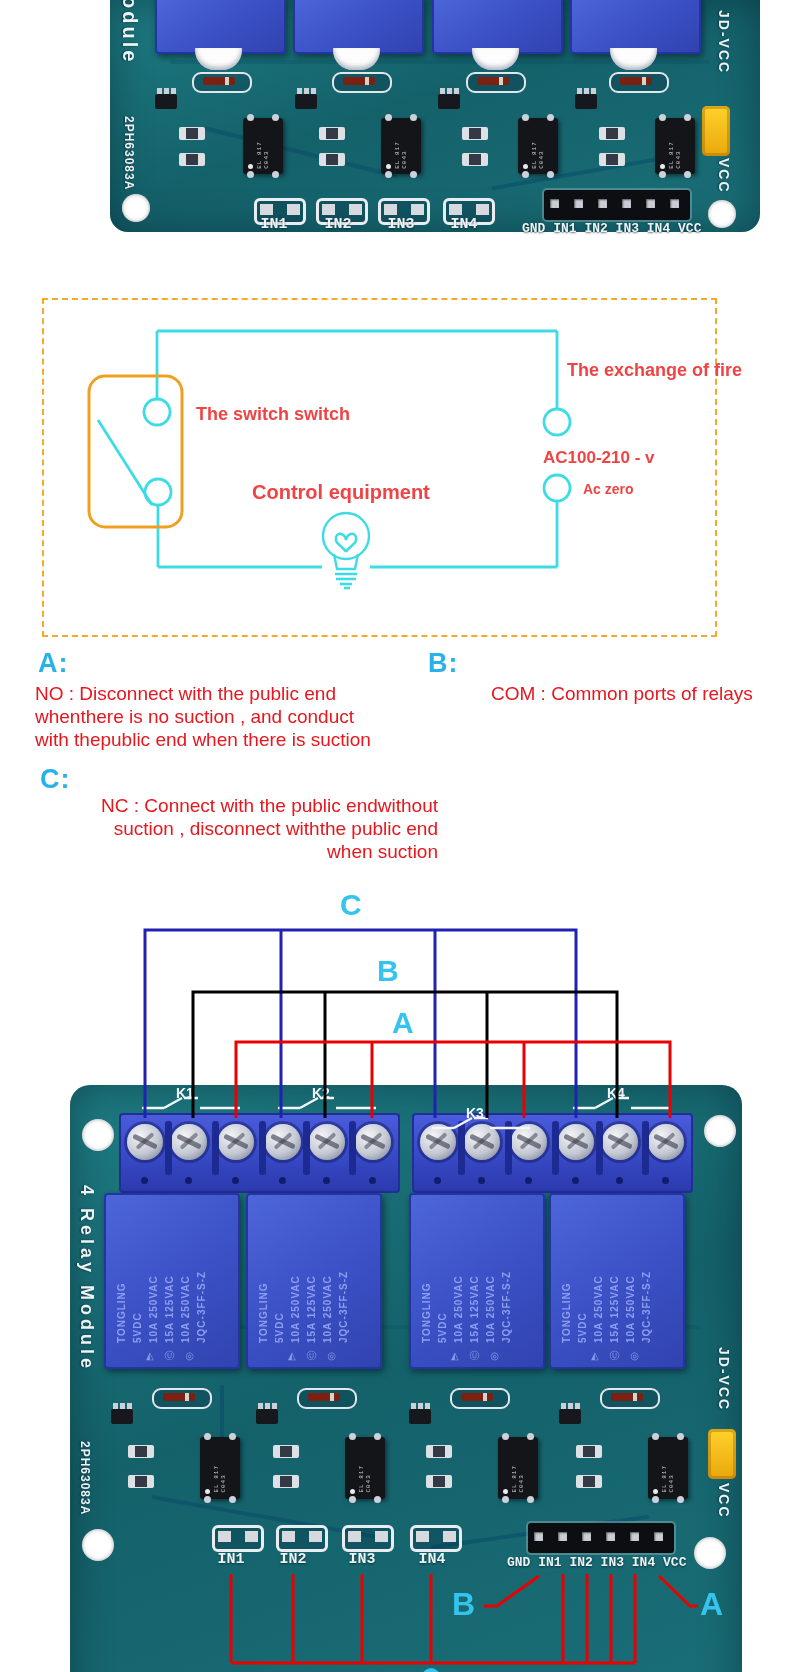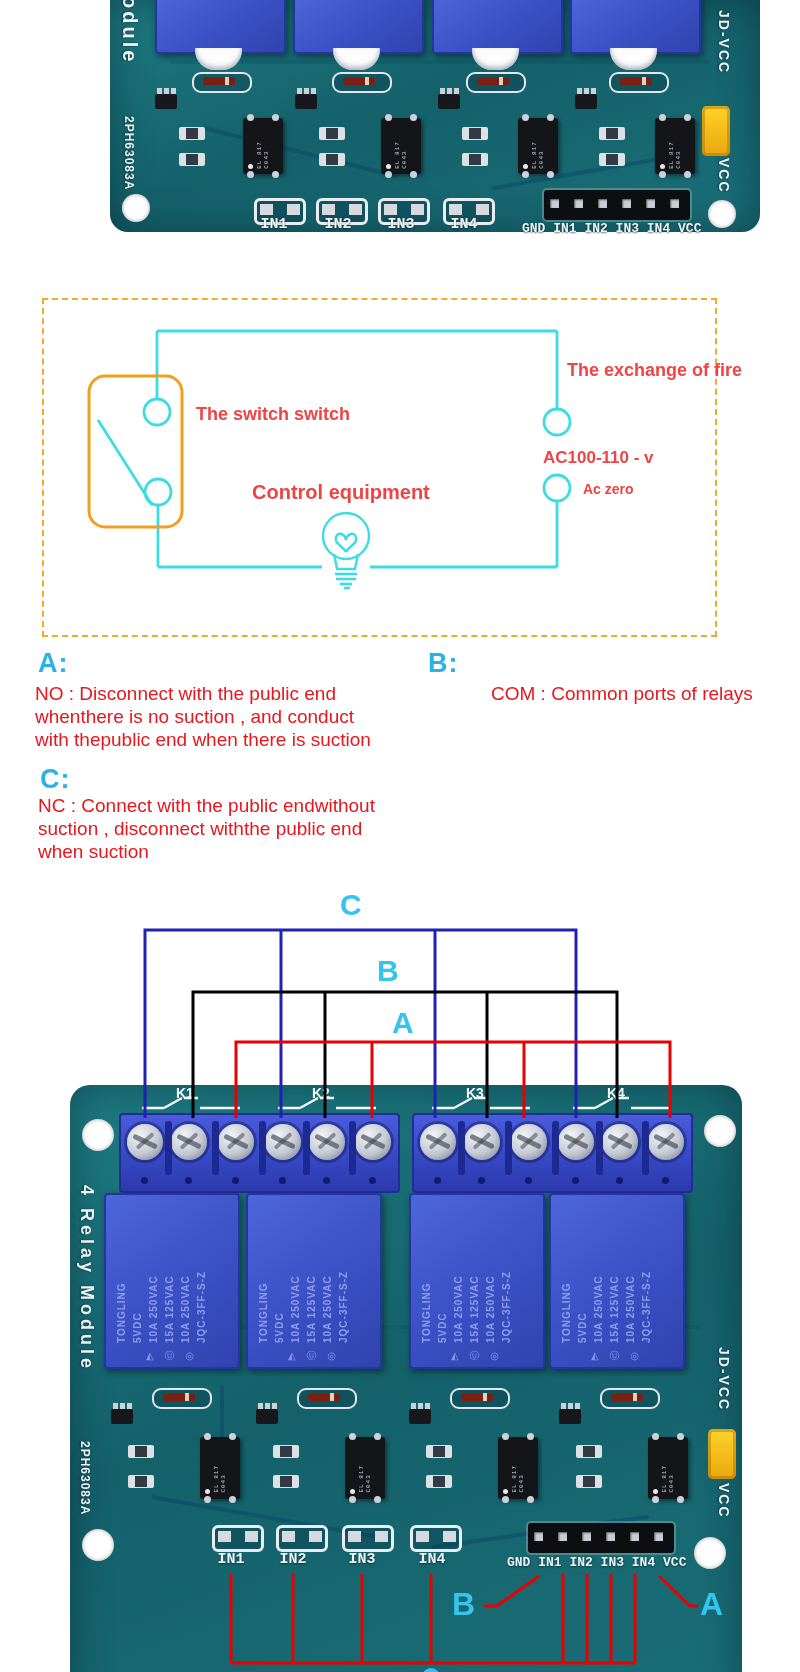--- a/index.html
+++ b/index.html
@@ -180,31 +180,31 @@
 
     <div class="hole" style="left:12px;top:194px;width:28px;height:28px;"></div>
     <div class="hole" style="left:598px;top:200px;width:28px;height:28px;"></div>
   </div>
 
   <div class="dashedbox" style="left:42px;top:298px;width:671px;height:335px;"></div>
 
   <div class="schlabel" style="left:196px;top:404px;font-size:18px;">The switch switch</div>
   <div class="schlabel" style="left:252px;top:481px;font-size:20px;">Control equipment</div>
   <div class="schlabel" style="left:567px;top:360px;font-size:18px;">The exchange of fire</div>
-  <div class="schlabel" style="left:543px;top:448px;font-size:17px;">AC100-110 - v</div>
+  <div class="schlabel" style="left:543px;top:448px;font-size:17px;">AC100-210 - v</div>
   <div class="schlabel" style="left:583px;top:481px;font-size:14px;">Ac zero</div>
 
   <div class="note-head" style="left:38px;top:648px;">A:</div>
   <div class="note-text" style="left:35px;top:682px;width:390px;">NO : Disconnect with the public end
 whenthere is no suction , and conduct
 with thepublic end when there is suction</div>
   <div class="note-head" style="left:428px;top:648px;">B:</div>
   <div class="note-text" style="left:443px;top:682px;width:340px;margin-left:48px;">COM : Common ports of relays</div>
   <div class="note-head" style="left:40px;top:764px;">C:</div>
-  <div class="note-text" style="left:38px;top:794px;width:400px;">NC : Connect with the public endwithout
+  <div class="note-text" style="left:38px;top:794px;width:400px;text-align:right;">NC : Connect with the public endwithout
 suction , disconnect withthe public end
 when suction</div>
 
   <div class="wirelabel" style="left:340px;top:888px;">C</div>
   <div class="wirelabel" style="left:377px;top:954px;">B</div>
   <div class="wirelabel" style="left:392px;top:1006px;">A</div>
   <div class="wirelabel" style="left:452px;top:1586px;font-size:32px;">B</div>
   <div class="wirelabel" style="left:700px;top:1586px;font-size:32px;">A</div>
 
   <div class="board" style="left:70px;top:1085px;width:672px;height:648px;border-radius:20px;">
@@ -218,21 +218,21 @@
         <path d="M2,13 h22 M24,13 l18,-10 M44,3 h14 M60,13 h40" stroke="#f2f6f8" stroke-width="2.4" fill="none"></path>
       </svg>
       <span class="klabel" style="left:36px;">K1</span>
     </div>
     <div class="kgroup" style="left:206px;width:104px;">
       <svg width="104" height="16">
         <path d="M2,13 h22 M24,13 l18,-10 M44,3 h14 M60,13 h40" stroke="#f2f6f8" stroke-width="2.4" fill="none"></path>
       </svg>
       <span class="klabel" style="left:36px;">K2</span>
     </div>
-    <div class="kgroup" style="left:360px;width:104px;">
+    <div class="kgroup" style="left:360px;width:104px;margin-top:20px;">
       <svg width="104" height="16">
         <path d="M2,13 h22 M24,13 l18,-10 M44,3 h14 M60,13 h40" stroke="#f2f6f8" stroke-width="2.4" fill="none"></path>
       </svg>
       <span class="klabel" style="left:36px;">K3</span>
     </div>
     <div class="kgroup" style="left:501px;width:104px;">
       <svg width="104" height="16">
         <path d="M2,13 h22 M24,13 l18,-10 M44,3 h14 M60,13 h40" stroke="#f2f6f8" stroke-width="2.4" fill="none"></path>
       </svg>
       <span class="klabel" style="left:36px;">K4</span>

